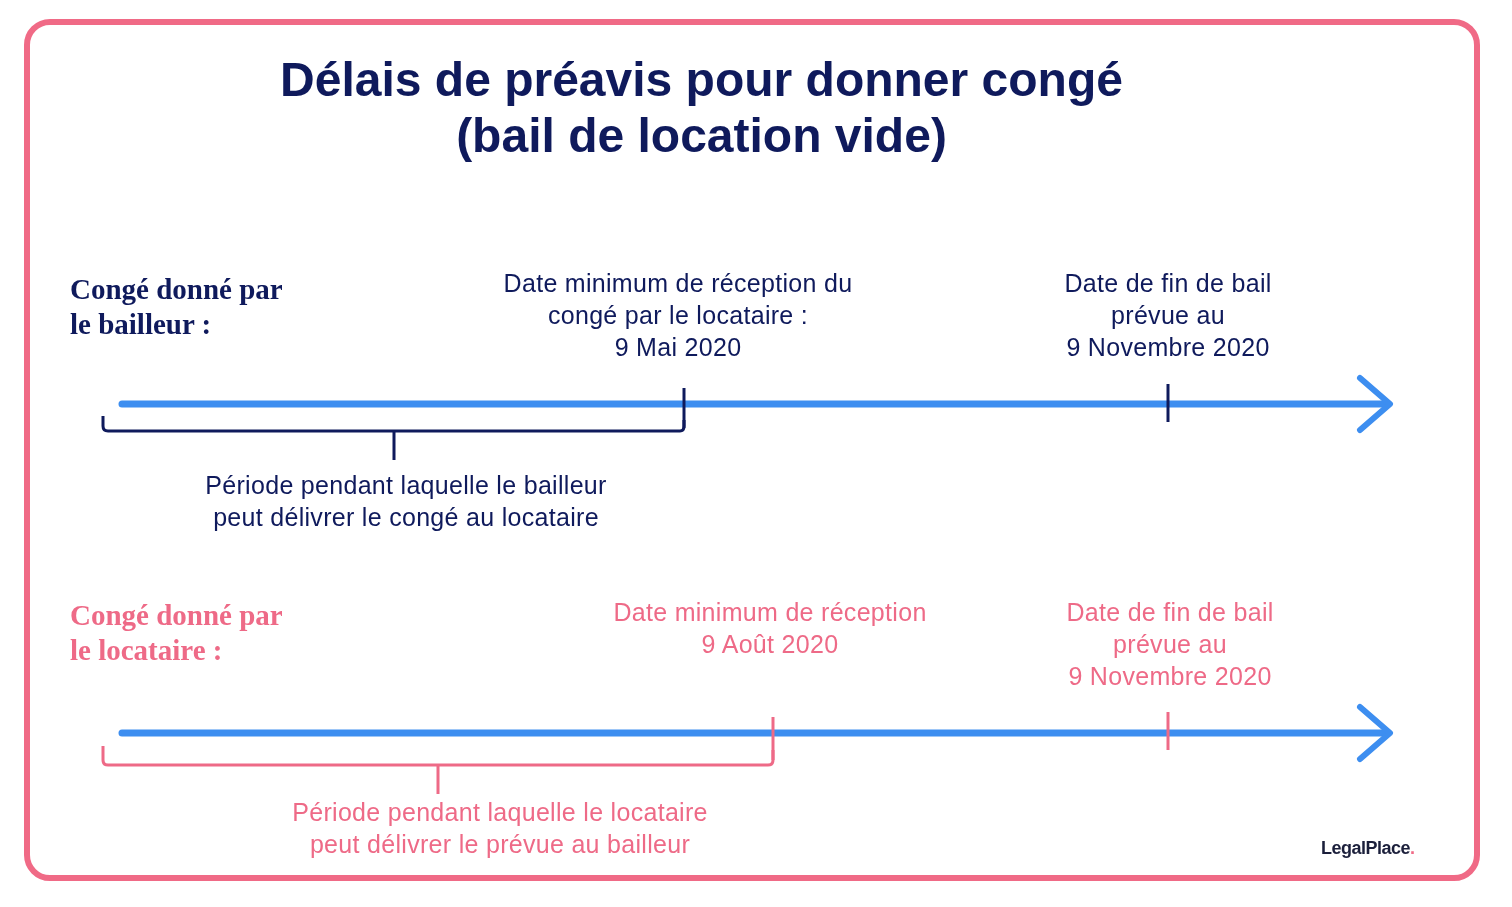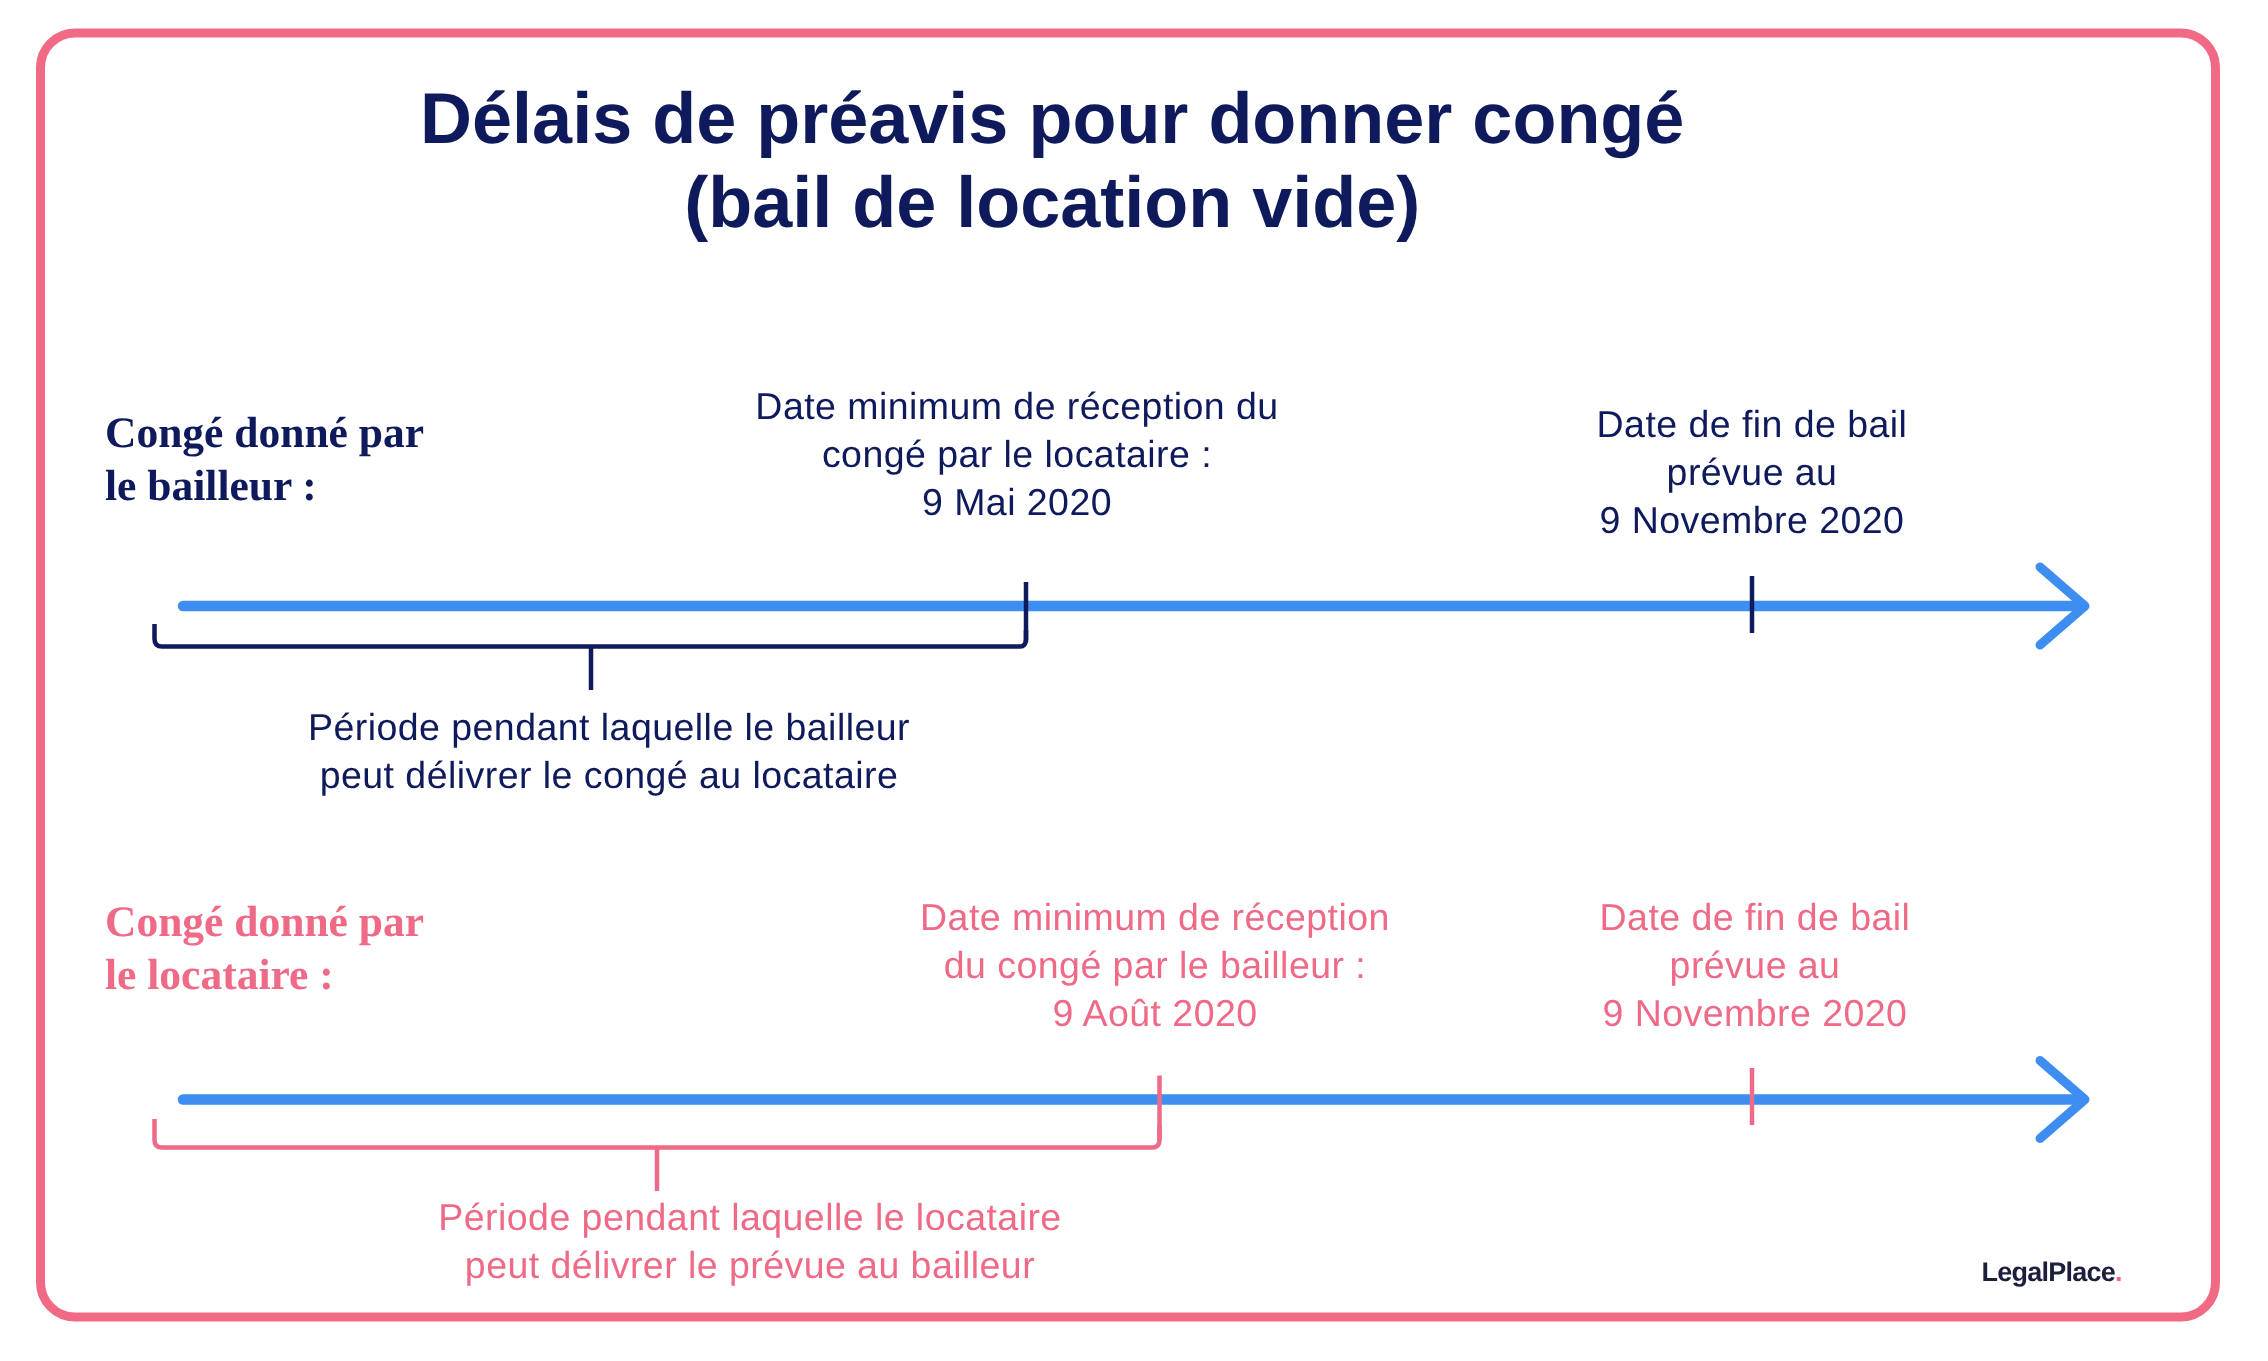--- a/index.html
+++ b/index.html
@@ -24,42 +24,41 @@
 
 <div class="title">
   <div>Délais de préavis pour donner congé</div>
   <div>(bail de location vide)</div>
 </div>
 
 <div class="side-label navy" style="top:272px;">
   <div>Congé donné par</div>
   <div>le bailleur :</div>
 </div>
-<div class="ann navy" style="left:440px; top:255px; width:476px;">
+<div class="ann navy" style="left:440px; top:267px; width:476px;">
   <div>Date minimum de réception du</div>
   <div>congé par le locataire :</div>
   <div>9 Mai 2020</div>
 </div>
 <div class="ann navy" style="left:1018px; top:267px; width:300px;">
   <div>Date de fin de bail</div>
   <div>prévue au</div>
   <div>9 Novembre 2020</div>
 </div>
 <div class="ann navy" style="left:131px; top:469px; width:550px;">
   <div>Période pendant laquelle le bailleur</div>
   <div>peut délivrer le congé au locataire</div>
 </div>
 
 <div class="side-label pink" style="top:598px;">
   <div>Congé donné par</div>
   <div>le locataire :</div>
 </div>
 <div class="ann pink" style="left:560px; top:596px; width:420px;">
   <div>Date minimum de réception</div>
-  <div>du congé par le bailleur :</div>
   <div>9 Août 2020</div>
 </div>
 <div class="ann pink" style="left:1020px; top:596px; width:300px;">
   <div>Date de fin de bail</div>
   <div>prévue au</div>
   <div>9 Novembre 2020</div>
 </div>
 <div class="ann pink" style="left:210px; top:796px; width:580px;">
   <div>Période pendant laquelle le locataire</div>
   <div>peut délivrer le prévue au bailleur</div>

